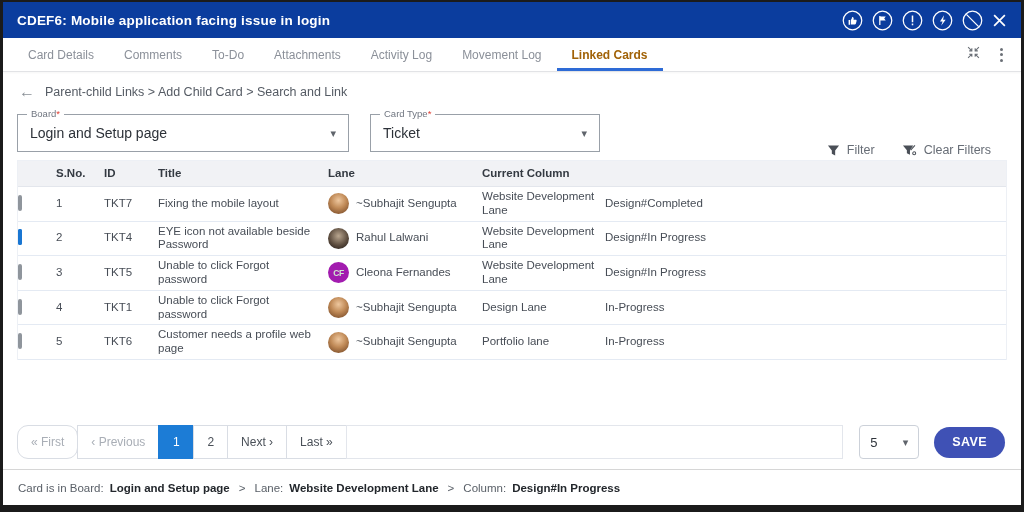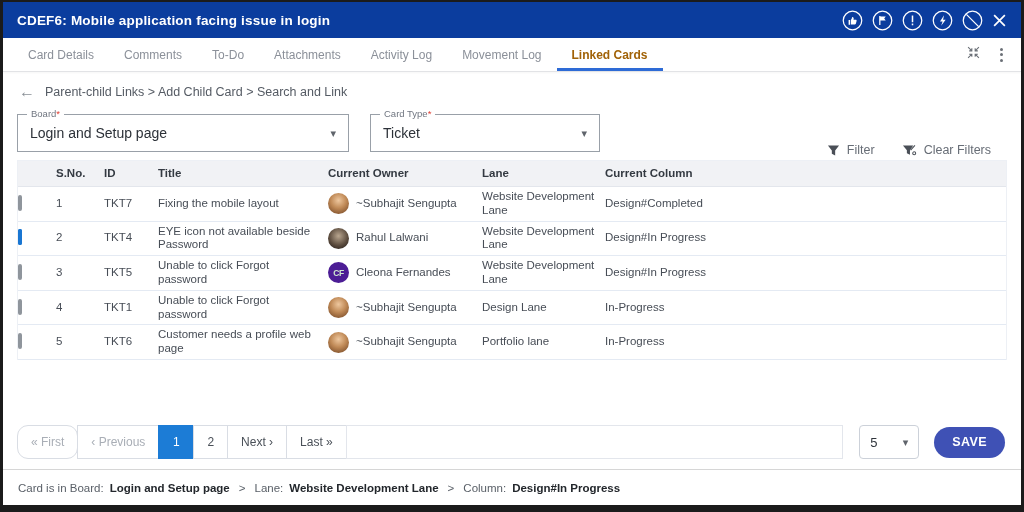--- a/index.html
+++ b/index.html
@@ -194,21 +194,20 @@
       <span>Clear Filters</span>
     </span>
   </div>
 
   <div class="ltable">
     <div class="trow head">
       <div class="tc first"></div>
       <div class="tc">S.No.</div>
       <div class="tc">ID</div>
       <div class="tc">Title</div>
-      <div class="tc">Current Owner</div>
       <div class="tc">Lane</div>
       <div class="tc">Current Column</div>
     </div>
 
     <div class="trow">
       <div class="tc first"><span class="cb"></span></div>
       <div class="tc">1</div>
       <div class="tc">TKT7</div>
       <div class="tc">Fixing the mobile layout</div>
       <div class="tc owner-cell">
@@ -231,21 +230,21 @@
       <div class="tc">Website Development Lane</div>
       <div class="tc">Design#In Progress</div>
     </div>
 
     <div class="trow">
       <div class="tc first"><span class="cb"></span></div>
       <div class="tc">3</div>
       <div class="tc">TKT5</div>
       <div class="tc">Unable to click Forgot password</div>
       <div class="tc owner-cell">
-          <span class="avatar" style="background:#4c1d95">CF</span>
+          <span class="avatar" style="background:#a21caf">CF</span>
           <span>Cleona Fernandes</span>
         </div>
       <div class="tc">Website Development Lane</div>
       <div class="tc">Design#In Progress</div>
     </div>
 
     <div class="trow">
       <div class="tc first"><span class="cb"></span></div>
       <div class="tc">4</div>
       <div class="tc">TKT1</div>

